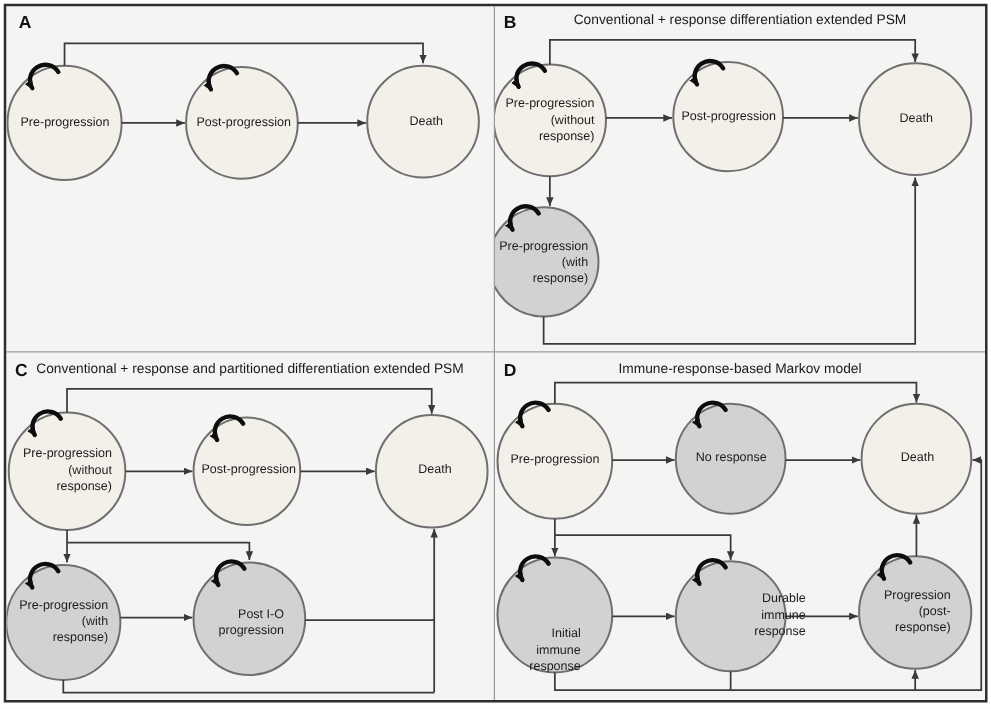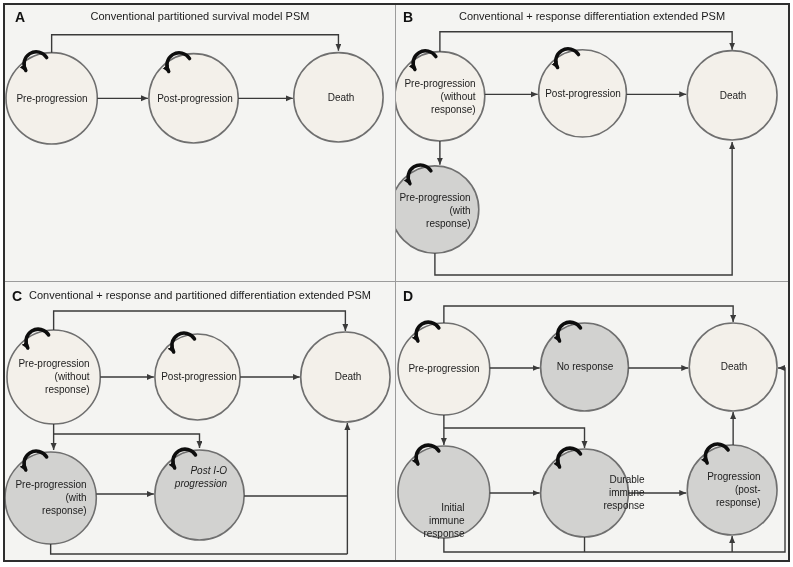--- a/index.html
+++ b/index.html
@@ -61,21 +61,20 @@
         <path class="edge" marker-end="url(#ahA)" d="M 47 48 L 47 30 L 336 30 L 336 46"></path>
         <path class="edge" marker-end="url(#ahA)" d="M 93 94 L 144 94"></path>
         <path class="edge" marker-end="url(#ahA)" d="M 235 94 L 290 94"></path>
       </g>
       <g>
         <path class="loop" marker-end="url(#lpA)" d="M 42 53 A 11 11 0 1 0 21 66"></path>
         <path class="loop" marker-end="url(#lpA)" d="M 186 54 A 11 11 0 1 0 165 67"></path>
       </g>
     </svg>
     <div class="panel-letter">A</div>
-    <div class="panel-title">Conventional partitioned survival model PSM</div>
     <div class="node-label" style="left:47px; top:94px;">Pre-progression</div>
     <div class="node-label" style="left:190px; top:94px;">Post-progression</div>
     <div class="node-label" style="left:336px; top:93px;">Death</div>
   </div>
 
   <div class="panel b-bottom">
     <svg viewBox="0 0 393 278" preserveAspectRatio="none">
       <defs>
         <marker id="ahB" markerWidth="10" markerHeight="8" refX="7" refY="3" orient="auto" markerUnits="userSpaceOnUse">
           <path class="ah" d="M0,0 L7,3 L0,6 Z"></path>
@@ -153,21 +152,21 @@
     <div class="panel-letter" style="left:7px; top:6px;">C</div>
     <div class="panel-title" style="top:7px;">Conventional + response and partitioned differentiation extended PSM</div>
     <div class="node-label" style="left:49px; top:95px;">Pre-progression
 (without
 response)</div>
     <div class="node-label" style="left:194px; top:95px;">Post-progression</div>
     <div class="node-label" style="left:343px; top:95px;">Death</div>
     <div class="node-label" style="left:46px; top:216px;">Pre-progression
 (with
 response)</div>
-    <div class="node-label" style="left:196px; top:196px;font-style:italic;">Post I-O
+    <div class="node-label" style="left:196px; top:217px;">Post I-O
 progression</div>
   </div>
 
   <div class="panel">
     <svg viewBox="0 0 393 278" preserveAspectRatio="none">
       <defs>
         <marker id="ahD" markerWidth="10" markerHeight="8" refX="7" refY="3" orient="auto" markerUnits="userSpaceOnUse">
           <path class="ah" d="M0,0 L7,3 L0,6 Z"></path>
         </marker>
         <marker id="lpD" markerWidth="12" markerHeight="10" refX="6" refY="3.5" orient="auto" markerUnits="userSpaceOnUse">
@@ -197,20 +196,21 @@
       </g>
       <g>
         <path class="loop" marker-end="url(#lpD)" d="M 43 46 A 11 11 0 1 0 22 59"></path>
         <path class="loop" marker-end="url(#lpD)" d="M 185 46 A 11 11 0 1 0 164 59"></path>
         <path class="loop" marker-end="url(#lpD)" d="M 43 169 A 11 11 0 1 0 22 182"></path>
         <path class="loop" marker-end="url(#lpD)" d="M 185 172 A 11 11 0 1 0 164 185"></path>
         <path class="loop" marker-end="url(#lpD)" d="M 333 168 A 11 11 0 1 0 312 181"></path>
       </g>
     </svg>
     <div class="panel-letter" style="left:7px; top:6px;">D</div>
+    <div class="panel-title" style="top:7px;">Immune-response-based Markov model</div>
     <div class="node-label" style="left:48px; top:87px;">Pre-progression</div>
     <div class="node-label" style="left:189px; top:85px;">No response</div>
     <div class="node-label" style="left:338px; top:85px;">Death</div>
     <div class="node-label" style="left:48px; top:210px;margin-top:29px;">Initial
 immune
 response</div>
     <div class="node-label" style="left:189px; top:211px;margin-left:39px;">Durable
 immune
 response</div>
     <div class="node-label" style="left:337px; top:208px;">Progression

